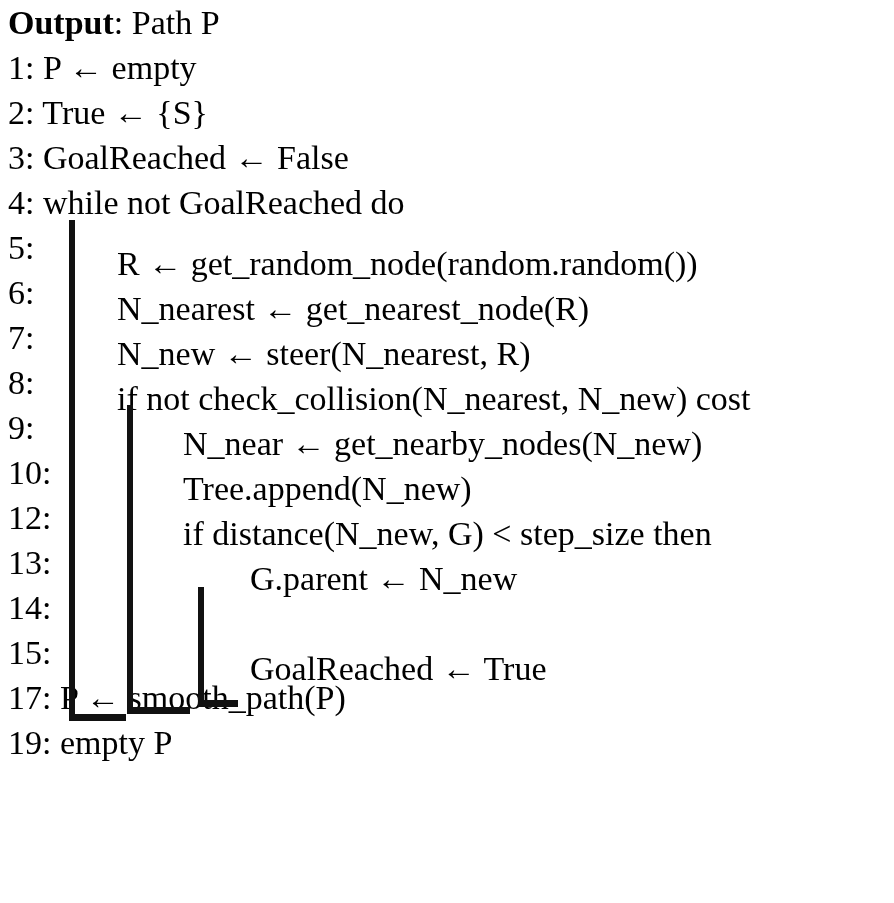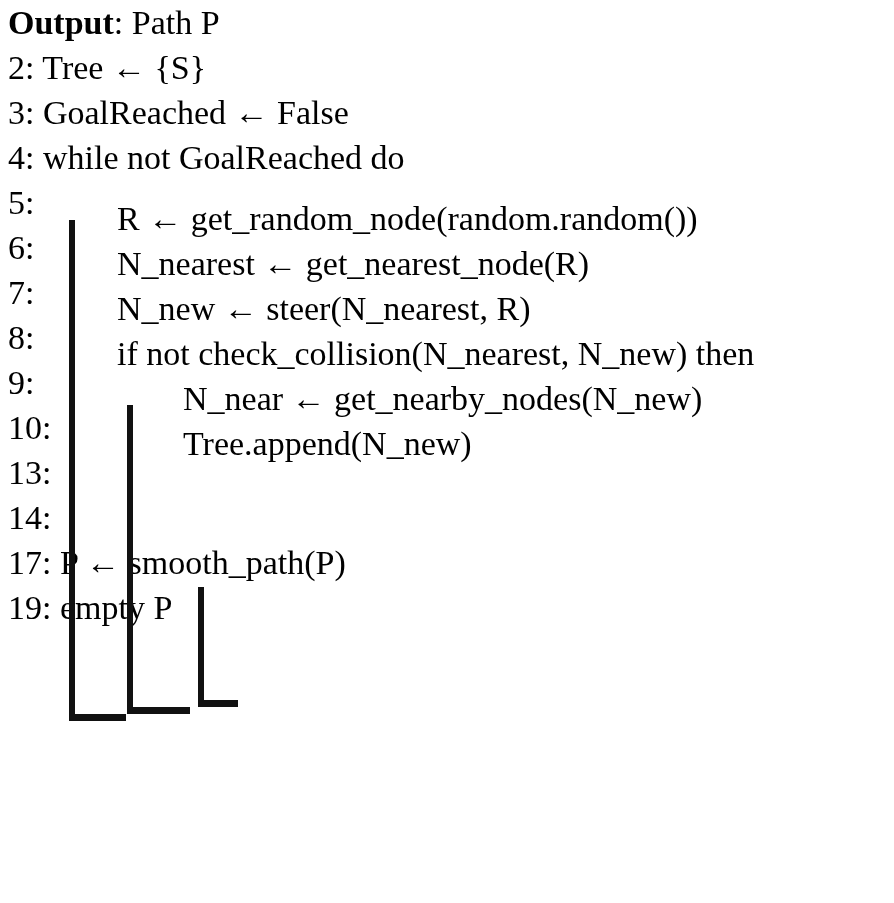--- a/index.html
+++ b/index.html
@@ -38,52 +38,62 @@
 </style>
 </head>
 <body>
 
 <div id="page">
   <div class="row lvl0">
     <span class="bold">Output</span><span>: Path P</span>
   </div>
 
   <div id="lines">
-      <div class="row lvl0"><span class="num">2:</span> <span class="txt">Tree ← {S}</span></div>
+      <div class="row lvl0"><span class="num">1:</span> <span class="txt">P ← empty</span></div>
+      <div class="row lvl0"><span class="num">2:</span> <span class="txt">True ← {S}</span></div>
       <div class="row lvl0"><span class="num">3:</span> <span class="txt">GoalReached ← False</span></div>
       <div class="row lvl0"><span class="num">4:</span> <span class="txt">while not GoalReached do</span></div>
       <div class="row lvl1">
         <span class="num">5:</span>
         <span class="txt">R ← get_random_node(random.random())</span>
       </div>
       <div class="row lvl1">
         <span class="num">6:</span>
         <span class="txt">N_nearest ← get_nearest_node(R)</span>
       </div>
       <div class="row lvl1">
         <span class="num">7:</span>
         <span class="txt">N_new ← steer(N_nearest, R)</span>
       </div>
       <div class="row lvl1">
         <span class="num">8:</span>
-        <span class="txt">if not check_collision(N_nearest, N_new) then</span>
+        <span class="txt">if not check_collision(N_nearest, N_new) cost</span>
       </div>
       <div class="row lvl2">
         <span class="num">9:</span>
         <span class="txt">N_near ← get_nearby_nodes(N_new)</span>
       </div>
       <div class="row lvl2">
         <span class="num">10:</span>
         <span class="txt">Tree.append(N_new)</span>
       </div>
+      <div class="row lvl2">
+        <span class="num">12:</span>
+        <span class="txt">if distance(N_new, G) &lt; step_size then</span>
+      </div>
       <div class="row lvl3">
         <span class="num">13:</span>
+        <span class="txt">G.parent ← N_new</span>
       </div>
       <div class="row lvl3">
         <span class="num">14:</span>
+      </div>
+      <div class="row lvl3">
+        <span class="num">15:</span>
+        <span class="txt">GoalReached ← True</span>
       </div>
       <div class="row lvl0"><span class="num">17:</span> <span class="txt">P ← smooth_path(P)</span></div>
       <div class="row lvl0"><span class="num">19:</span> <span class="txt">empty P</span></div>
     </div>
 
   <div class="guide" id="guide-while"></div>
   <div class="guide" id="guide-if-coll"></div>
   <div class="guide" id="guide-if-dist"></div>
 </div>
 

